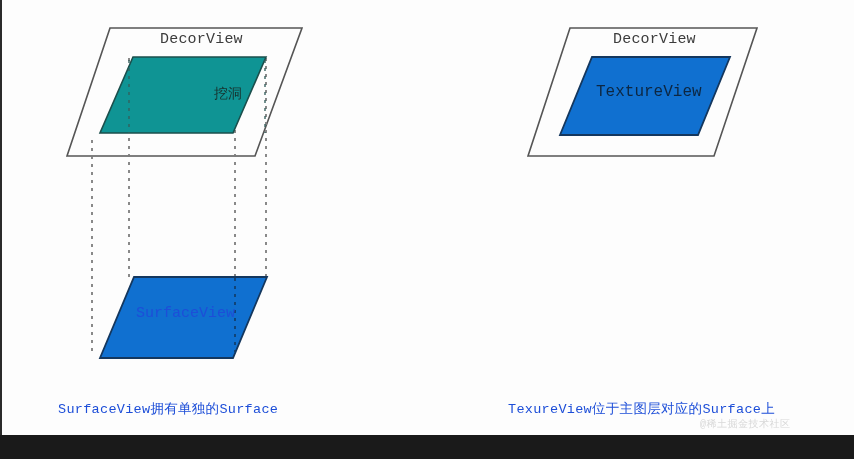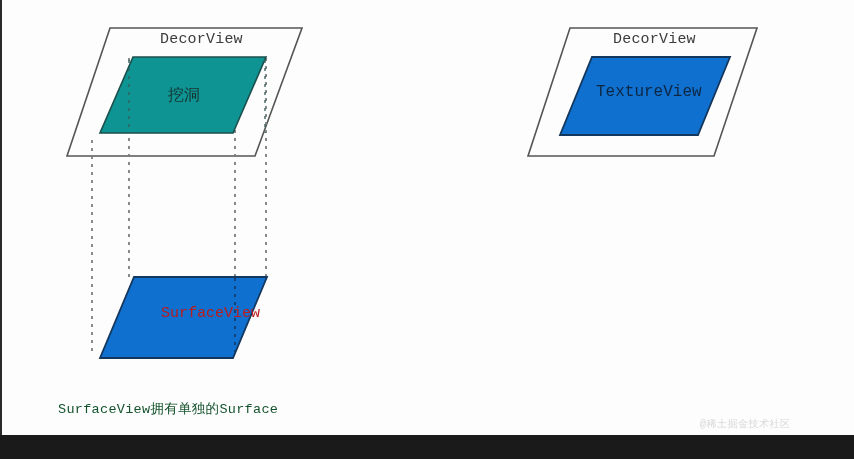--- a/index.html
+++ b/index.html
@@ -39,37 +39,37 @@
     color: #262626;
     white-space: nowrap;
     pointer-events: none;
   }
   .label-decor {
     font-size: 15px;
     letter-spacing: 0.2px;
     color: #3c3c3c;
   }
   .label-inner-teal {
-    font-size: 16px;
+    font-size: 14px;
     color: #17332f;
+    margin-left: 46px;
   }
   .label-inner-blue {
     font-size: 15px;
-    color: #b91c1c;
-    margin-left: 25px;
+    color: #1d4ed8;
   }
   .label-texture {
     font-size: 16px;
     color: #0d2742;
     text-align: center;
   }
   .caption {
     position: absolute;
     font-size: 13.5px;
-    color: #14532d;
+    color: #1d4ed8;
     white-space: nowrap;
     letter-spacing: 0.3px;
   }
   #watermark {
     position: absolute;
     font-size: 10px;
     color: #d8d8d8;
     white-space: nowrap;
     letter-spacing: 0.5px;
     user-select: none;
@@ -114,17 +114,18 @@
   <div class="shape-label label-inner-teal" style="left:168px; top:85px;">挖洞</div>
 
   <div class="shape-label label-inner-blue" style="left:136px; top:305px;">SurfaceView</div>
 
   <div class="shape-label label-decor" style="left:613px; top:31px;">DecorView</div>
 
   <div class="shape-label label-texture" style="left:596px; top:83px;">TextureView</div>
 
   <div class="caption" style="left:58px; top:400px;">SurfaceView拥有单独的Surface</div>
 
+  <div class="caption" style="left:508px; top:400px;">TexureView位于主图层对应的Surface上</div>
 
   <div id="watermark" style="left:700px; top:417px;">@稀土掘金技术社区</div>
 
   <div id="bottom-band"></div>
 </div>
 
 </body></html>

